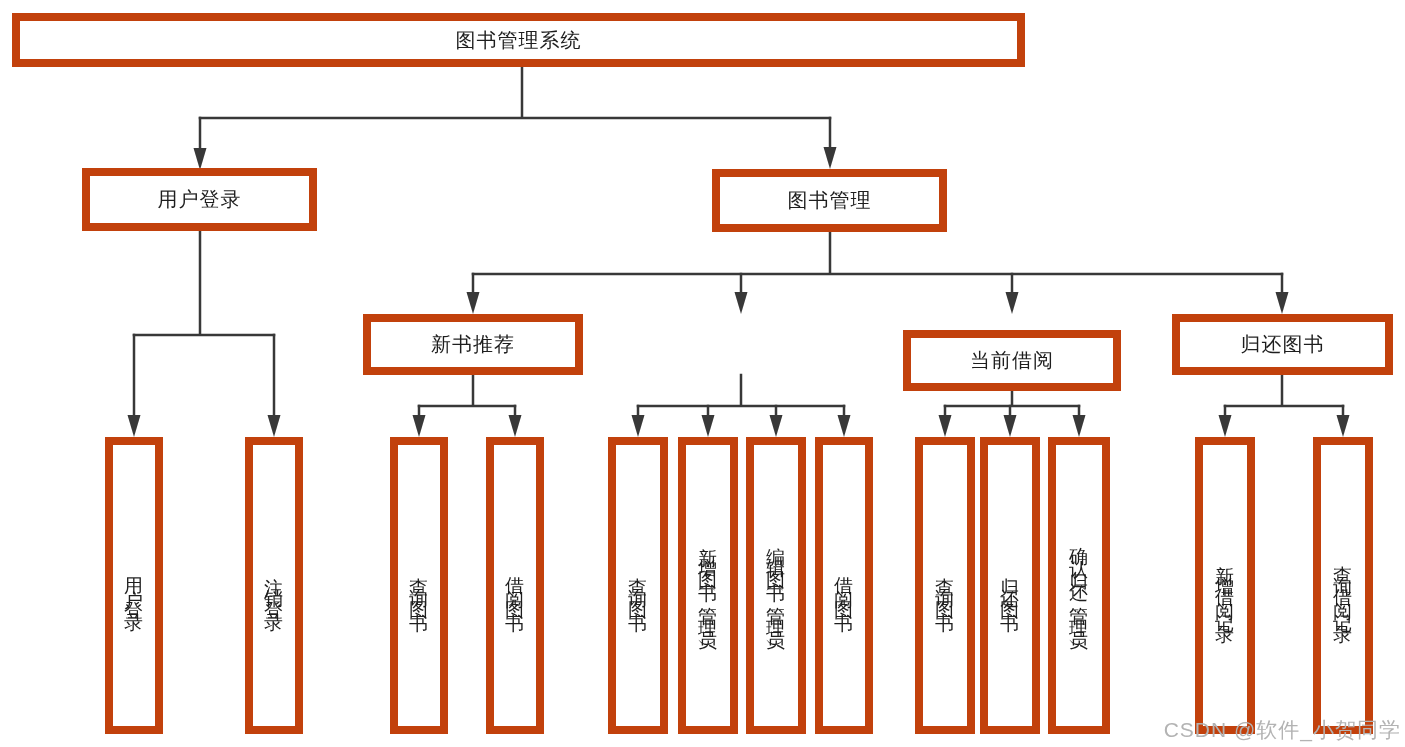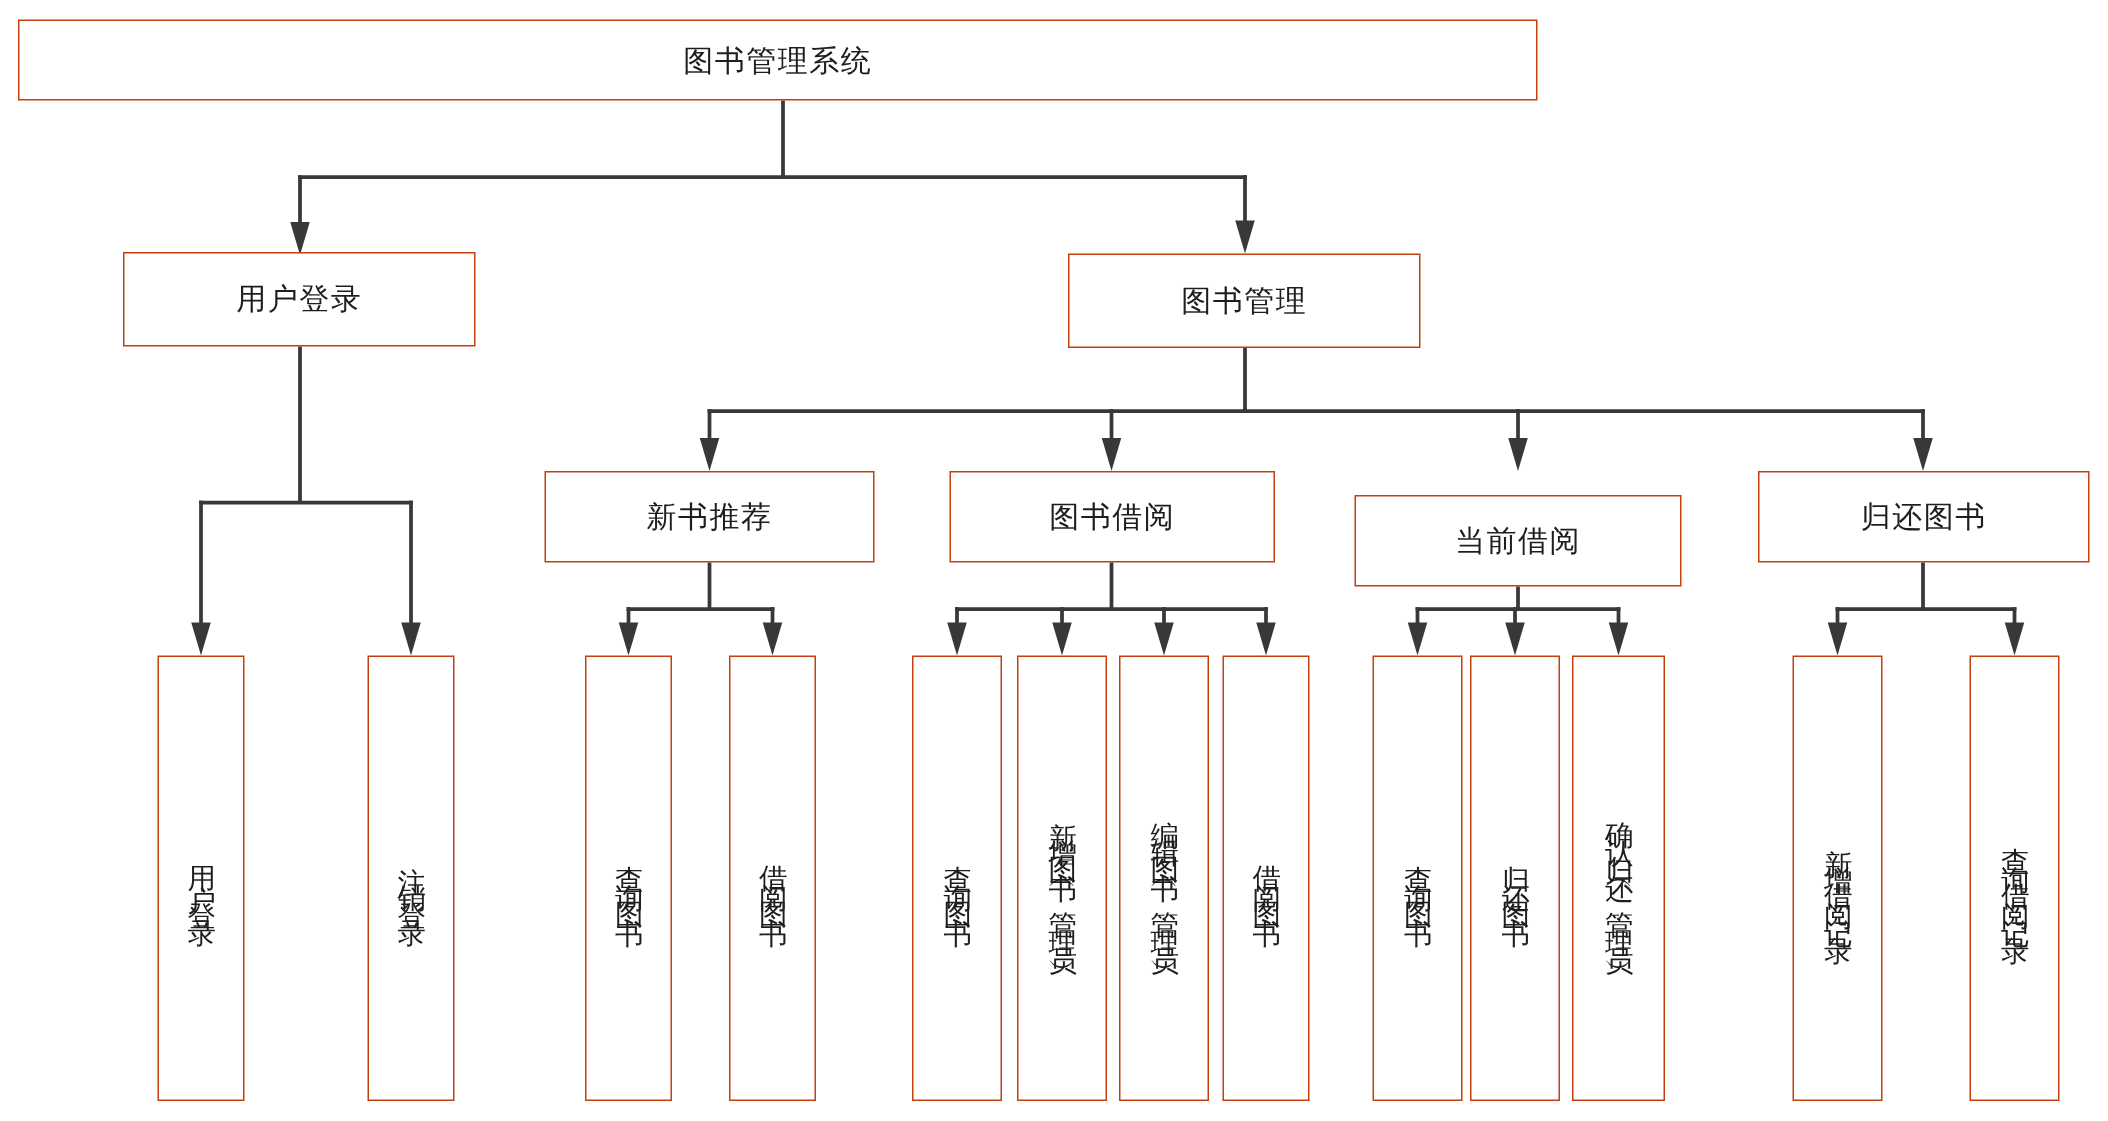--- a/index.html
+++ b/index.html
@@ -15,21 +15,21 @@
   .connectors {
     position: absolute;
     left: 0; top: 0;
     width: 1405px; height: 747px;
     pointer-events: none;
   }
   .box {
     position: absolute;
     box-sizing: border-box;
     background: #ffffff;
-    border: 1px solid #c2410c;
+    border: 8px solid #c2410c;
     display: flex;
     align-items: center;
     justify-content: center;
     text-align: center;
     font-size: 20px;
     letter-spacing: 1px;
     color: #1e1e1e;
   }
   .root  { left: 12px;  top: 13px;  width: 1013px; height: 54px; }
   .l2a   { left: 82px;  top: 168px; width: 235px;  height: 63px; }
@@ -136,23 +136,20 @@
   <div class="box l2a">
     <span>用户登录</span>
   </div>
   <div class="box l2b">
     <span>图书管理</span>
   </div>
 
   <div class="box l3 l3a">
     <span>新书推荐</span>
   </div>
-  <div class="box l3 l3b">
-    <span>图书借阅</span>
-  </div>
   <div class="box l3 l3c">
     <span>当前借阅</span>
   </div>
   <div class="box l3 l3d">
     <span>归还图书</span>
   </div>
 
   <div class="box leaf" style="left:105px;width:58px;">
     <span>用户登录</span>
   </div>
@@ -190,14 +187,15 @@
     <span>确认归还（管理员）</span>
   </div>
 
   <div class="box leaf" style="left:1195px;width:60px;">
     <span>新增借阅记录</span>
   </div>
   <div class="box leaf" style="left:1313px;width:60px;">
     <span>查询借阅记录</span>
   </div>
 
+  <div class="watermark">CSDN @软件_小贺同学</div>
 
 </div>
 
 </body></html>

